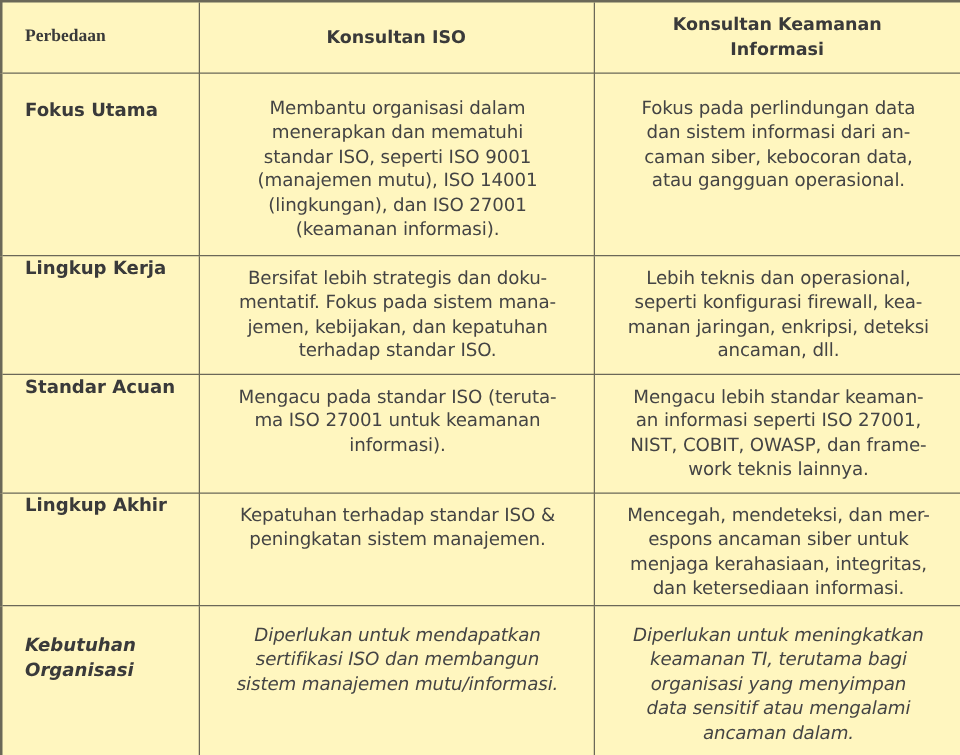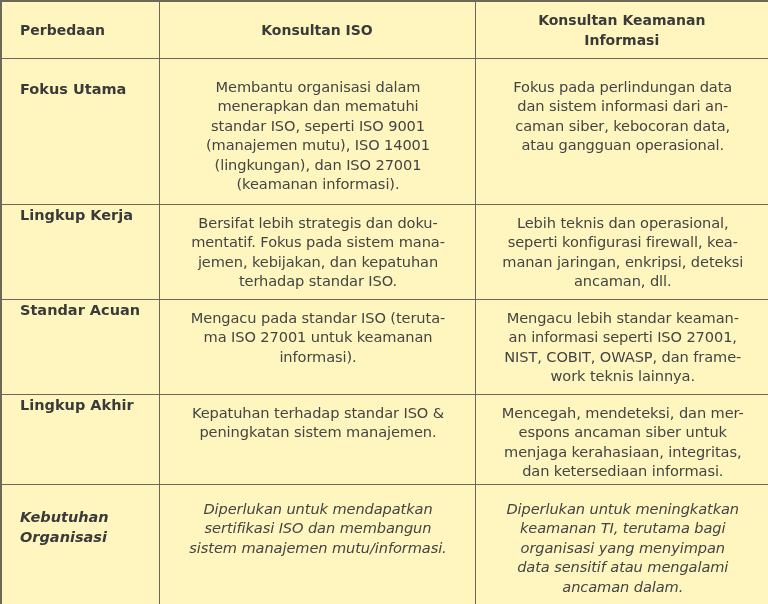--- a/index.html
+++ b/index.html
@@ -35,21 +35,21 @@
     col.c2 { width: 316px; }
     col.c3 { width: 294px; }
 
     th {
       font-weight: bold;
       font-size: 14px;
       color: #3a3a3a;
       vertical-align: middle !important;
       line-height: 20px;
     }
-    th.h1 { text-align: left; padding-left: 18px !important; }
+    th.h1 { text-align: left; padding-left: 18px !important; font-family: Liberation Serif, serif; }
     th.h2, th.h3 { text-align: center; }
 
     td.label {
       font-weight: bold;
       font-size: 14.5px;
       color: #3a3a3a;
       vertical-align: middle;
       padding-left: 18px !important;
       line-height: 20px;
       margin-top: 48px;

